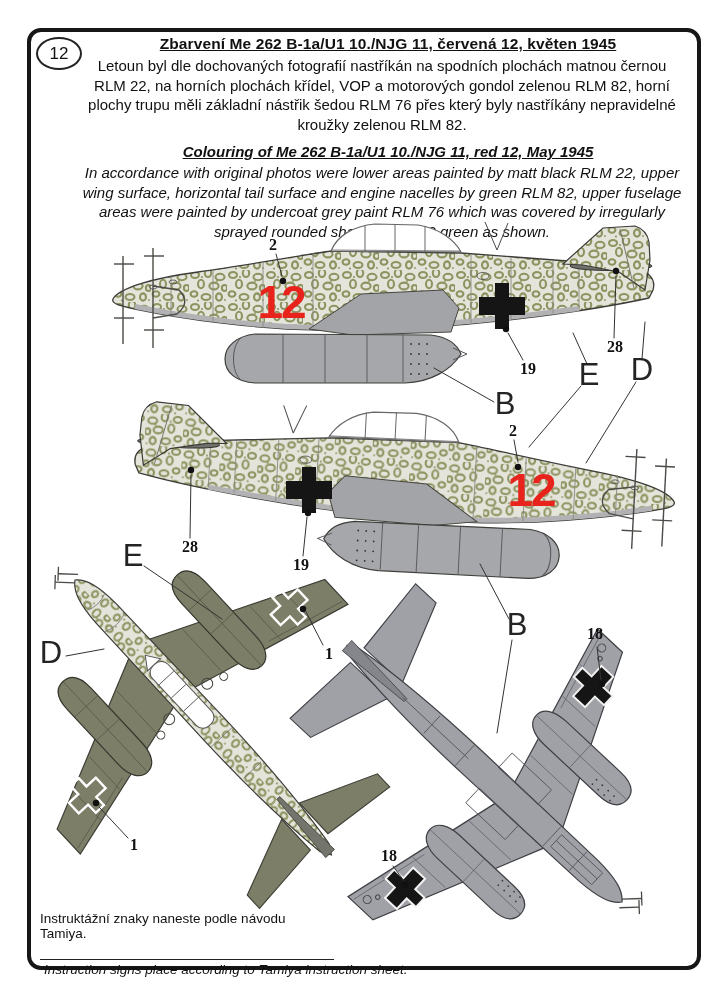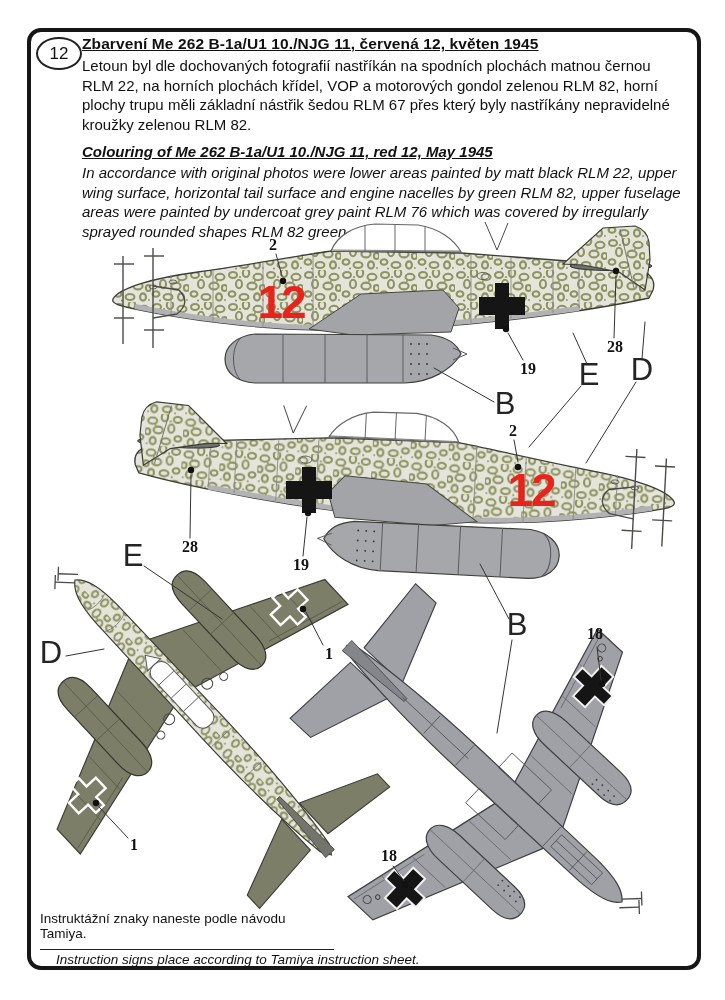--- a/index.html
+++ b/index.html
@@ -1,43 +1,43 @@
 <!DOCTYPE html>
 <html><head>
 <meta charset="utf-8">
 <style>
   html,body{margin:0;padding:0;background:#ffffff;}
   body{width:725px;height:1000px;position:relative;font-family:"Liberation Sans",sans-serif;color:#111;overflow:hidden;}
   .frame{position:absolute;left:27px;top:28px;width:674px;height:942px;border:4px solid #161616;border-radius:14px;box-sizing:border-box;}
   .badge{position:absolute;left:36px;top:37px;width:42px;height:29px;border:2px solid #222;border-radius:50%;display:flex;align-items:center;justify-content:center;font-size:17px;background:#fff;}
-  .header{position:absolute;left:82px;top:35px;width:612px;}
+  .header{position:absolute;left:82px;top:35px;width:612px;text-align:center;}
   .h-cz{font-size:15.5px;font-weight:bold;text-decoration:underline;margin:0 0 3px 0;letter-spacing:.1px;}
   .p-cz{font-size:15px;line-height:19.5px;margin:0 0 9px 0;width:600px;}
   .h-en{font-size:15px;font-weight:bold;font-style:italic;text-decoration:underline;margin:0 0 3px 0;}
   .p-en{font-size:15px;font-style:italic;line-height:19.5px;margin:0;width:600px;}
   .footer{position:absolute;left:40px;top:911px;width:400px;}
-  .f-cz{font-size:13.5px;margin:0;display:inline-block;border-bottom:1.3px solid #222;width:294px;padding-bottom:8px;}
-  .f-en{font-size:13.5px;font-style:italic;margin:2px 0 0 16px;}
+  .f-cz{font-size:13.5px;margin:0;display:inline-block;border-bottom:1.3px solid #222;width:294px;padding-bottom:18px;}
+  .f-en{font-size:13.5px;font-style:italic;margin:2px 0 0 4px;}
   svg text{user-select:none;}
   .num{font-family:"Liberation Serif",serif;font-weight:bold;font-size:16px;fill:#121212;}
   .ltr{font-family:"Liberation Sans",sans-serif;font-size:31px;fill:#242424;}
   .red12{font-family:"Liberation Sans",sans-serif;font-weight:bold;font-size:46px;letter-spacing:-2px;}
 </style>
 </head>
 <body>
 
 <div class="frame"></div>
 
 <div class="badge">
   <span>12</span>
 </div>
 
 <div class="header">
   <p class="h-cz">Zbarvení Me 262 B-1a/U1  10./NJG 11, červená 12, květen 1945</p>
-  <p class="p-cz">Letoun byl dle dochovaných fotografií nastříkán na spodních plochách matnou černou RLM 22, na horních plochách křídel, VOP a motorových gondol zelenou RLM 82, horní plochy trupu měli základní nástřik šedou RLM 67 přes který byly nastříkány nepravidelné kroužky zelenou RLM 82.</p>
+  <p class="p-cz">Letoun byl dle dochovaných fotografií nastříkán na spodních plochách matnou černou RLM 22, na horních plochách křídel, VOP a motorových gondol zelenou RLM 82, horní plochy trupu měli základní nástřik šedou RLM 76 přes který byly nastříkány nepravidelné kroužky zelenou RLM 82.</p>
   <p class="h-en">Colouring of Me 262 B-1a/U1  10./NJG 11, red 12, May 1945</p>
   <p class="p-en">In accordance with original photos were lower areas painted by matt black RLM 22, upper wing surface, horizontal tail surface and engine nacelles by green RLM 82, upper fuselage areas were painted by undercoat grey paint RLM 76 which was covered by irregularly sprayed rounded shapes RLM 82 green as shown.</p>
 </div>
 
 <svg width="725" height="1000" viewBox="0 0 725 1000" style="position:absolute;left:0;top:0;" xmlns="http://www.w3.org/2000/svg">
   <defs>
     <pattern id="mot" width="38" height="32" patternUnits="userSpaceOnUse">
       <rect width="38" height="32" fill="#e4e4db"></rect>
       <g fill="none" stroke-width="2.1" stroke="#8e9460">
         <ellipse cx="6" cy="5" rx="4" ry="3"></ellipse>

